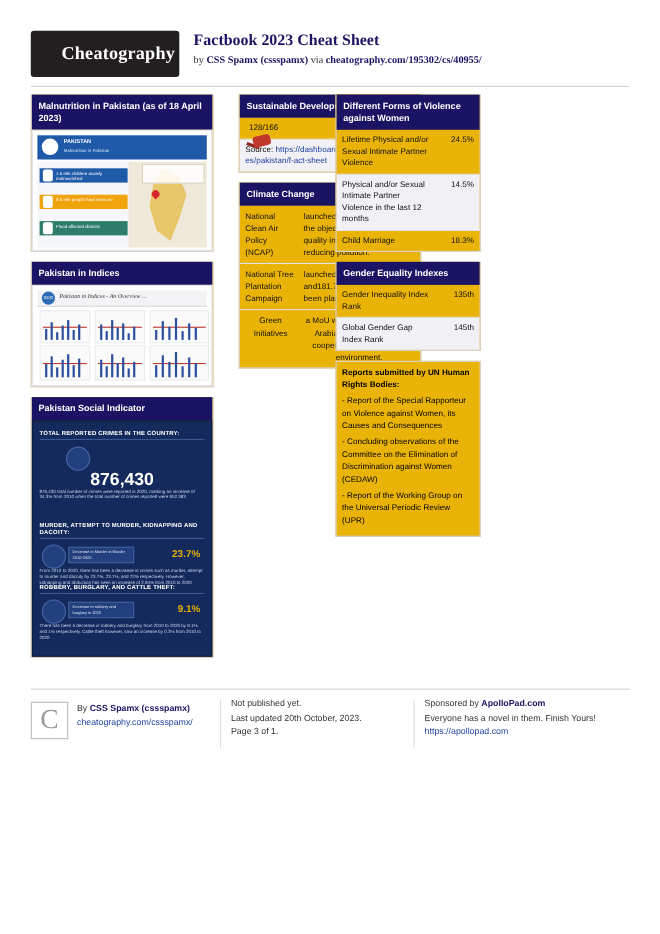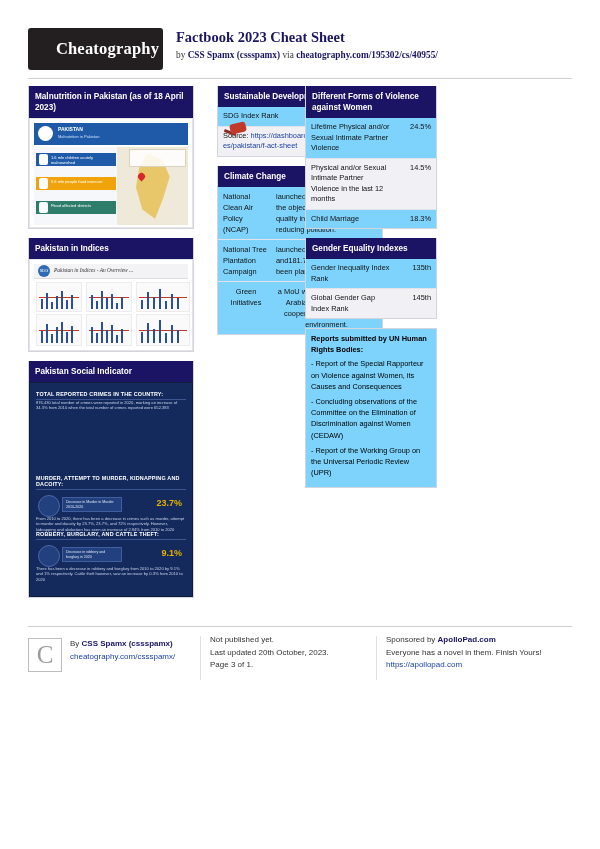--- a/index.html
+++ b/index.html
@@ -100,21 +100,21 @@
   .col2 { left: 217px; }
   .col3 { left: 305px; }
 
   
   .card {
     width: 100%;
     margin-bottom: 9px;
     border: 1px solid #d4d4dd;
     border-top: none;
     box-sizing: border-box;
-    background: #7dd3fc;
+    background: #eab308;
   }
   .card-title {
     background: #1b1464;
     color: #fff;
     font-size: 8.2px;
     font-weight: bold;
     line-height: 11px;
     padding: 5px 6px 5px 6px;
     box-sizing: border-box;
   }
@@ -407,20 +407,24 @@
       </div>
     </div>
 
     <div class="card">
       <div class="card-title">Pakistan Social Indicator</div>
       <div class="card-body">
         <div class="imgbox soc-img">
 
           <div class="soc-sec" style="top:8px;">
             <div class="soc-h">TOTAL REPORTED CRIMES IN THE COUNTRY:</div>
+            <div style="position:relative;height:44px;">
+              <div class="soc-icon" style="position:absolute;left:24px;top:6px;"></div>
+              <div class="soc-big" style="position:absolute;left:0;top:28px;width:100%;text-align:center;">876,430</div>
+            </div>
             <div class="soc-p">876,430 total number of crimes were reported in 2020, marking an increase of 34.3% from 2010 when the total number of crimes reported were 652,383</div>
           </div>
 
           <div class="soc-sec" style="top:92px;">
             <div class="soc-h">MURDER, ATTEMPT TO MURDER, KIDNAPPING AND DACOITY:</div>
             <div style="position:relative;height:26px;">
               <div class="soc-icon" style="position:absolute;left:2px;top:5px;"></div>
               <div class="soc-chip" style="position:absolute;left:26px;top:7px;width:52px;">Decrease in Murder in Murder 2010-2020</div>
               <div class="soc-pct" style="position:absolute;right:4px;top:8px;">23.7%</div>
             </div>
@@ -442,21 +446,20 @@
     </div>
 
   </div>
 
   <div class="col col2">
 
     <div class="card">
       <div class="card-title">Sustainable Development Report</div>
       <div class="card-body">
         <div class="row">
-          <div class="cell-l">SDG Index Rank</div>
           <div class="cell-r">128/166</div>
         </div>
         <div class="row alt" style="position:relative;">
           <div class="sdg-pin">
             <div class="tail"></div>
               <div class="body"></div>
           </div>
           <div class="cell-full">
             <span>Source: </span><a href="#">https://dashboards.sdgindex.org/profiles/pakistan/f-act-sheet</a>
           </div>

